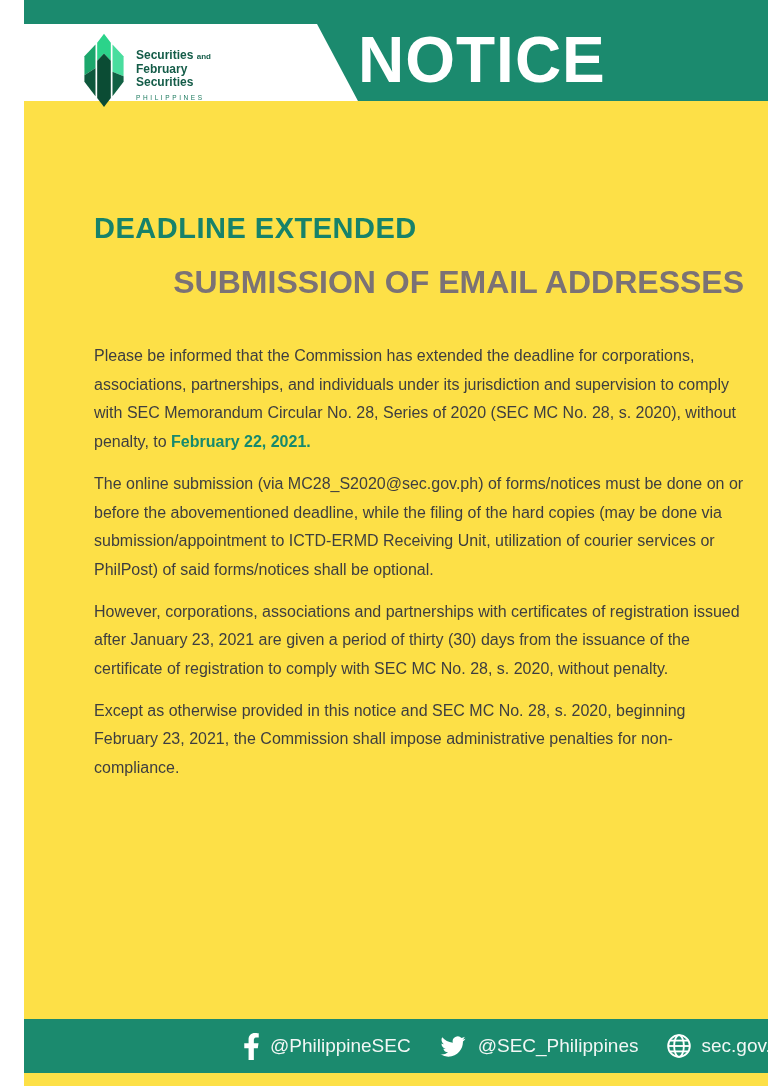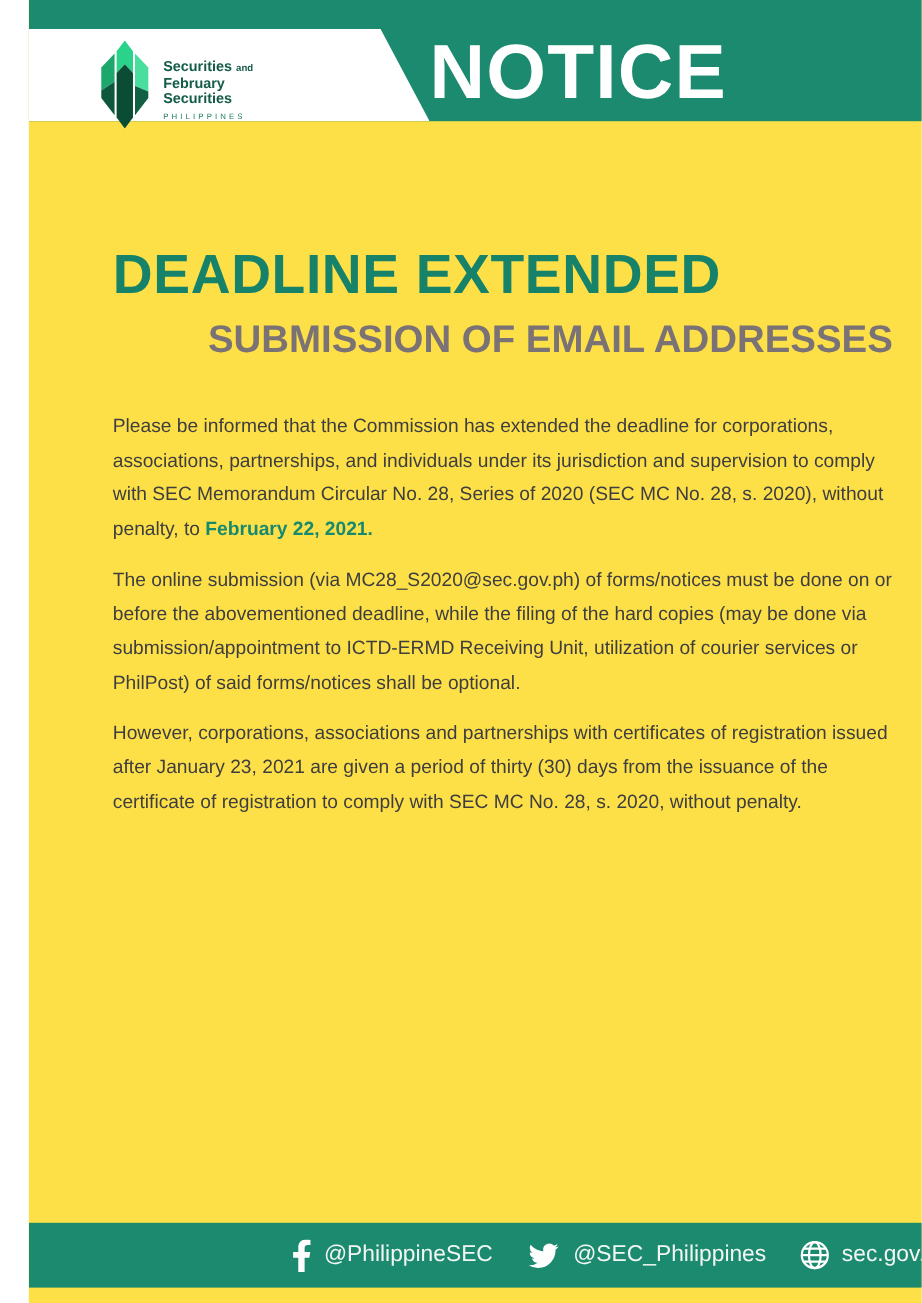--- a/index.html
+++ b/index.html
@@ -54,21 +54,21 @@
     font-size:64px;font-weight:700;letter-spacing:1px;
   }
 
   
   .content{
     position:absolute;top:101px;left:70px;
     width:650px;
   }
   .headline{
     margin-top:106px;
-    font-size:46px;line-height:42px;font-weight:700;
+    font-size:29px;line-height:42px;font-weight:700;
     letter-spacing:0.5px;
     color:var(--headline-teal);
   }
   .subheadline{
     margin-top:13px;
     font-size:32px;line-height:40px;font-weight:700;
     color:var(--subtitle-gray);
     text-align:right;
   }
   .sub-line{display:block;}
@@ -125,20 +125,21 @@
   </header>
 
   <main class="content">
     <h1 class="headline">DEADLINE EXTENDED</h1>
     <h2 class="subheadline">
       <span class="sub-line">SUBMISSION OF EMAIL ADDRESSES</span>
     </h2>
     <p class="para"><span>Please be informed that the Commission has extended the deadline for corporations, associations, partnerships, and individuals under its jurisdiction and supervision to comply with SEC Memorandum Circular No. 28, Series of 2020 (SEC MC No. 28, s. 2020), without penalty, to </span><span class="highlight">February 22, 2021.</span></p>
     <p class="para">The online submission (via MC28_S2020@sec.gov.ph) of forms/notices must be done on or before the abovementioned deadline, while the filing of the hard copies (may be done via submission/appointment to ICTD-ERMD Receiving Unit, utilization of courier services or PhilPost) of said forms/notices shall be optional.</p>
     <p class="para">However, corporations, associations and partnerships with certificates of registration issued after January 23, 2021 are given a period of thirty (30) days from the issuance of the certificate of registration to comply with SEC MC No. 28, s. 2020, without penalty.</p>
+    <p class="para">Except as otherwise provided in this notice and SEC MC No. 28, s. 2020, beginning February 23, 2021, the Commission shall impose administrative penalties for non-compliance.</p>
   </main>
 
   <footer class="footer">
     <div class="social">
       <svg width="17" height="27" viewBox="0 0 320 512" aria-hidden="true">
         <path fill="#ffffff" d="M279.14 288l14.22-92.66h-88.91v-60.13c0-25.35 12.42-50.06 52.24-50.06h40.42V6.26S260.43 0 225.36 0c-73.22 0-121.08 44.38-121.08 124.72v70.62H22.89V288h81.39v224h100.17V288z"></path>
       </svg>
       <span>@PhilippineSEC</span>
     </div>
     <div class="social">

